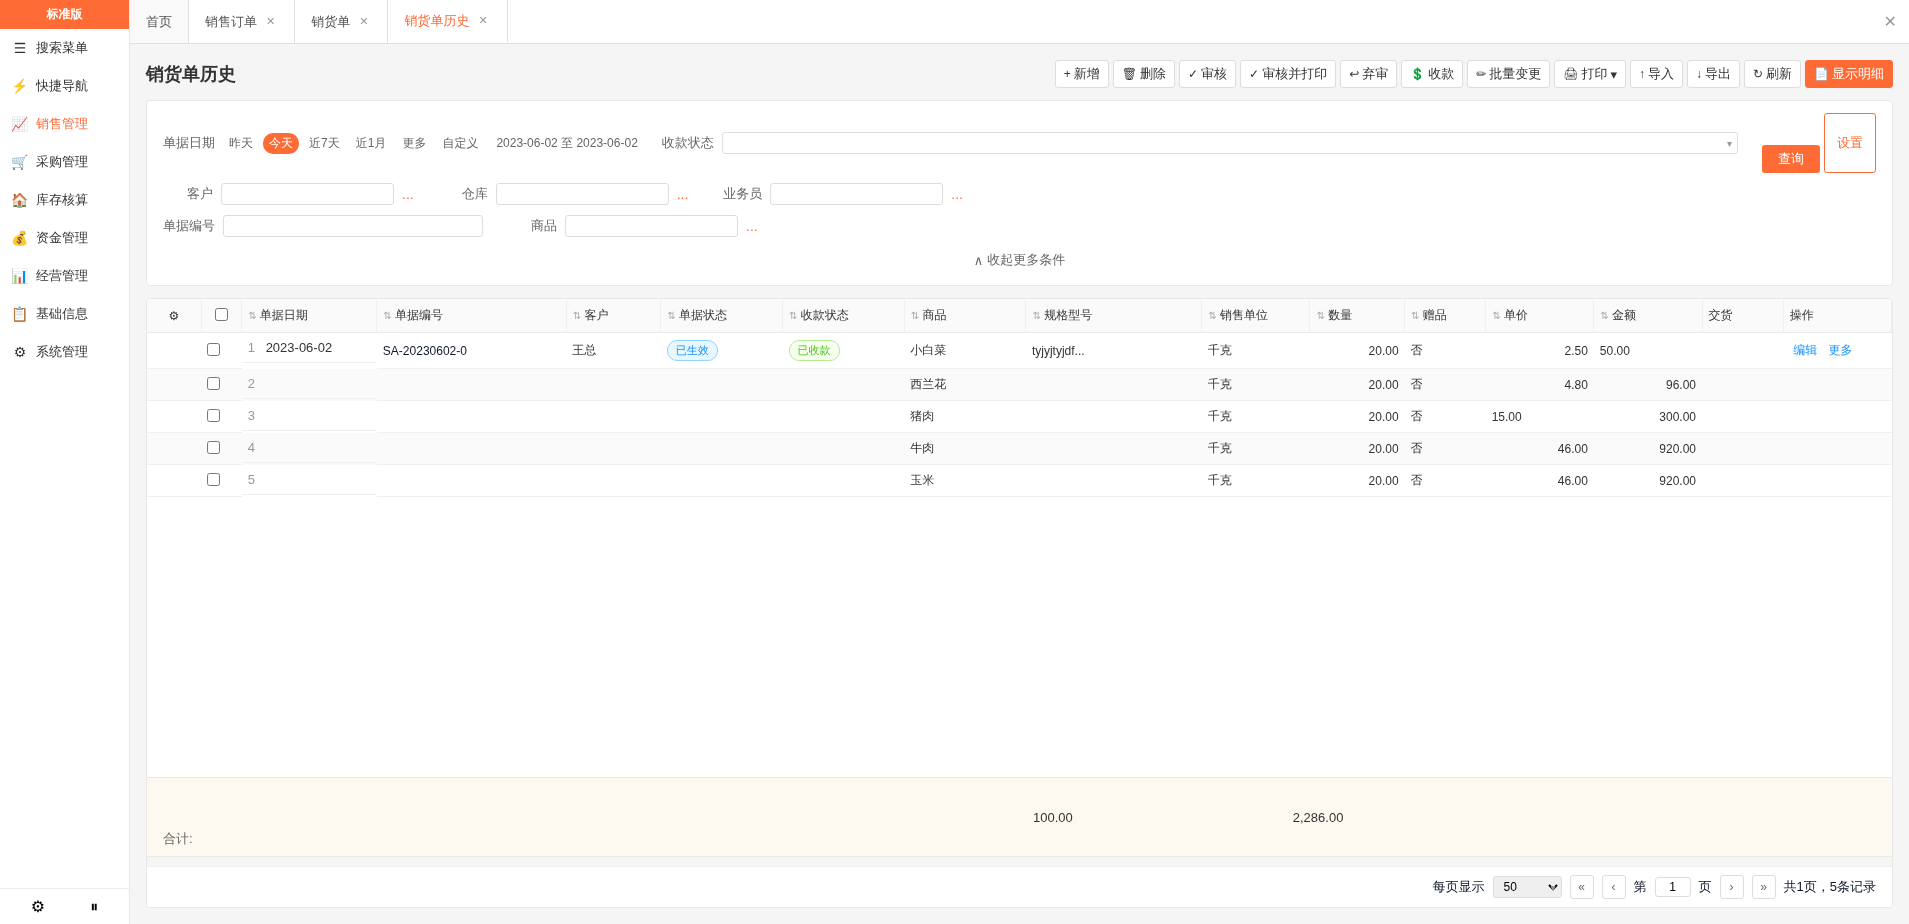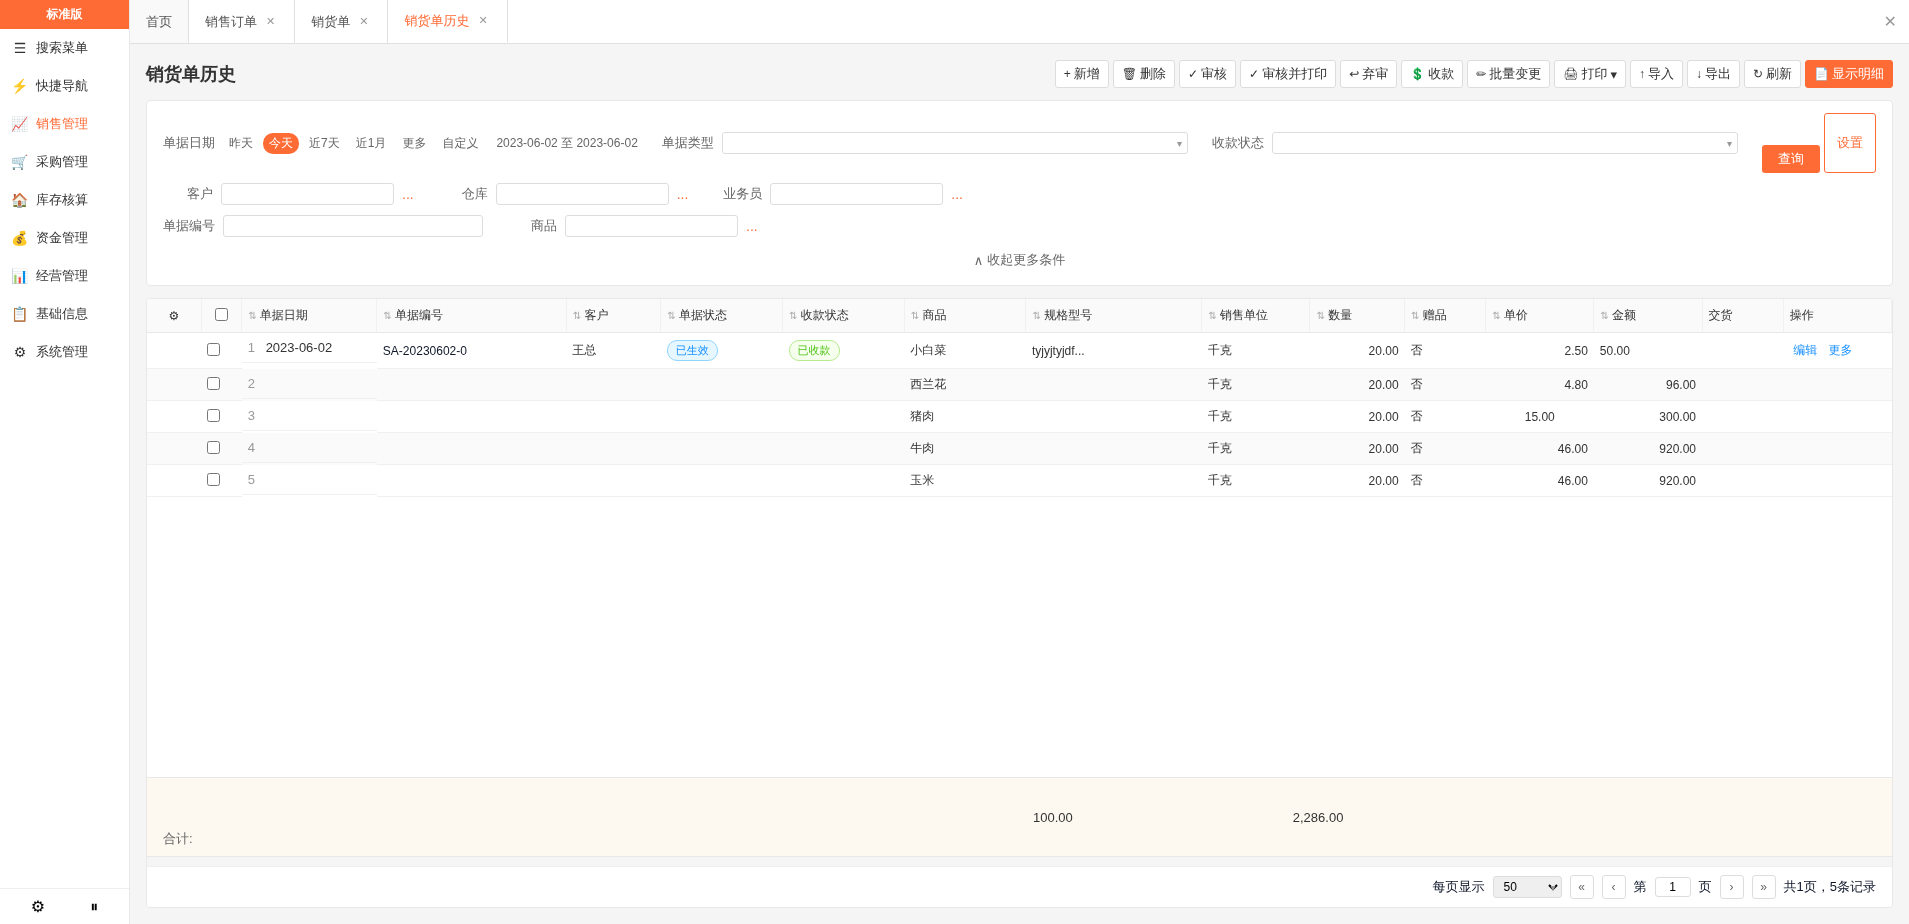--- a/index.html
+++ b/index.html
@@ -515,28 +515,20 @@
             <span class="date-tag">近7天</span>
             <span class="date-tag">近1月</span>
             <span class="date-tag">更多</span>
             <span class="date-tag">自定义</span>
           </div>
           <div style="margin-left:4px;">
             <div class="date-range-text">2023-06-02 至 2023-06-02</div>
           </div>
         </div>
 
-        <div class="filter-group" style="flex:1;">
-          <span class="filter-label">单据类型</span>
-          <div class="filter-select-wrap" style="flex:1;">
-            <select class="filter-select" style="width:100%;min-width:200px;">
-              <option></option>
-            </select>
-          </div>
-        </div>
 
         <div class="filter-group" style="flex:1;">
           <span class="filter-label">收款状态</span>
           <div class="filter-select-wrap" style="flex:1;">
             <select class="filter-select" style="width:100%;min-width:160px;">
               <option></option>
             </select>
           </div>
         </div>
 
@@ -682,21 +674,21 @@
                 </td>
                 <td style="color:#1890ff;cursor:pointer;"></td>
                 <td></td>
                 <td></td>
                 <td></td>
                 <td>猪肉</td>
                 <td></td>
                 <td>千克</td>
                 <td style="text-align:right;">20.00</td>
                 <td>否</td>
-                <td style="text-align:center;">15.00</td>
+                <td style="text-align:left;">15.00</td>
                 <td style="text-align:right;">300.00</td>
                 <td></td>
                 <td></td>
               </tr>
               <tr style="background: rgb(250, 250, 250);">
                 <td></td>
                 <td><input type="checkbox" style=""></td>
                 <td style="display:flex;gap:4px;align-items:center;">
                   <span style="color:#999;min-width:14px;">4</span>
                   <span></span>

